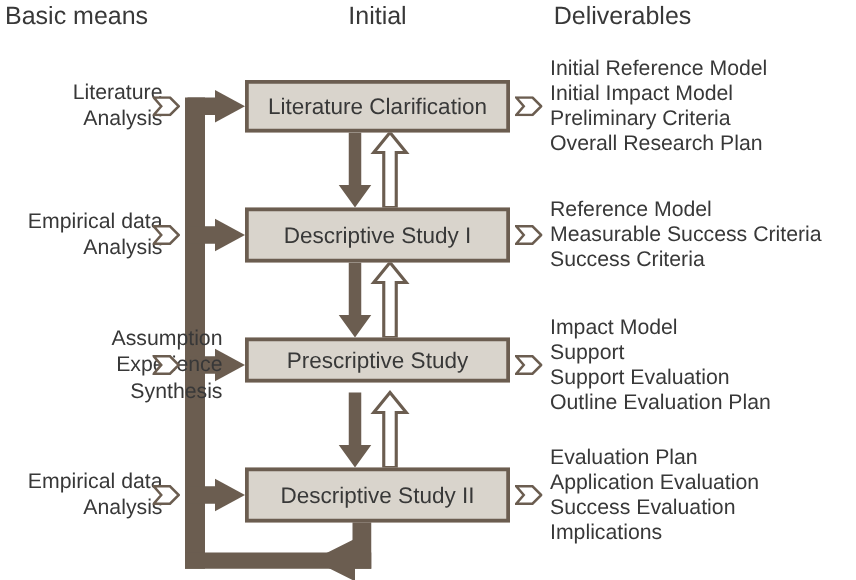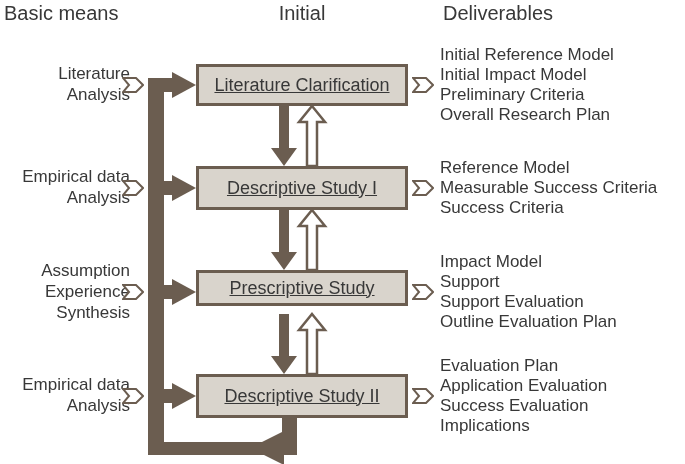--- a/index.html
+++ b/index.html
@@ -17,33 +17,33 @@
   .hdr-basic{left:4px;}
   .hdr-stages{left:196px;width:212px;text-align:center;}
   .hdr-deliv{left:443px;}
 
   svg.connectors{position:absolute;left:0;top:0;}
 
   .means{position:absolute;left:0;width:118px;text-align:right;
     font-size:17px;line-height:21px;white-space:nowrap;padding-left:12px;}
   .means.m1{top:63px;}
   .means.m2{top:166px;}
-  .means.m3{top:260px;}
+  .means.m3{top:260px;margin-left:48px;}
   .means.m4{top:374px;}
 
   .chev{position:absolute;width:22px;height:16px;}
   .chev-l{left:122px;}
   .chev-r{left:412px;}
   .cy1{top:77px;} .cy2{top:180px;} .cy3{top:284px;} .cy4{top:388px;}
 
   .stagebox{
     position:absolute;left:196px;width:212px;box-sizing:border-box;
     background:var(--box-fill);border:3px solid var(--brown);
     display:flex;align-items:center;justify-content:center;
-    font-size:18px;color:var(--text);white-space:nowrap;z-index:2;text-decoration:underline;
+    font-size:18px;color:var(--text);white-space:nowrap;z-index:2;
   }
   .b1{top:64px;height:42px;}
   .b2{top:166px;height:44px;}
   .b3{top:270px;height:36px;}
   .b4{top:374px;height:44px;}
 
   .deliv{position:absolute;left:440px;font-size:17px;line-height:20px;white-space:nowrap;}
   .d1{top:45px;} .d2{top:158px;} .d3{top:252px;} .d4{top:356px;}
 
   .fill-brown{fill:var(--brown);}

